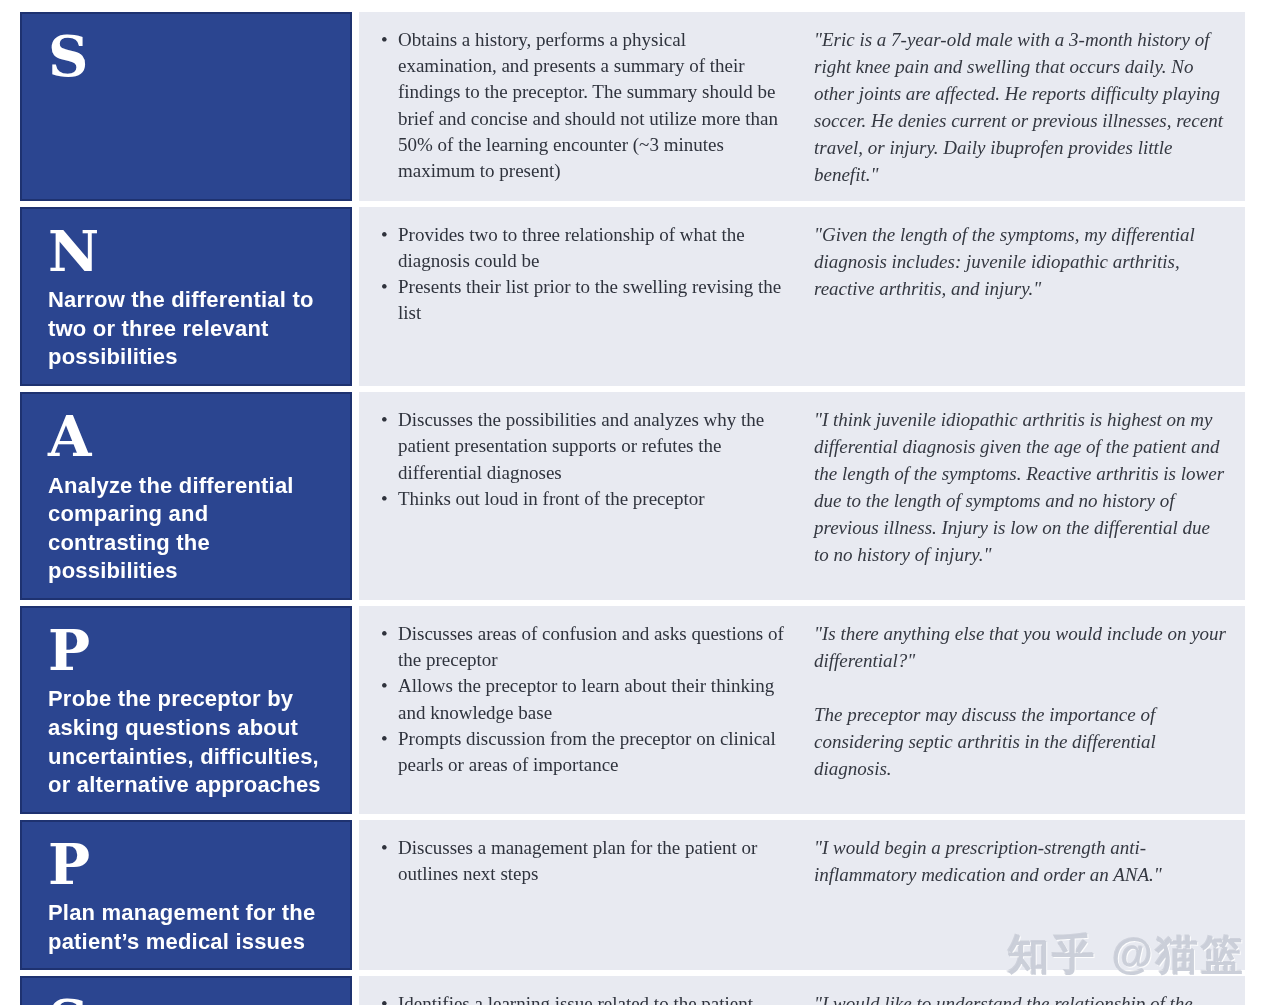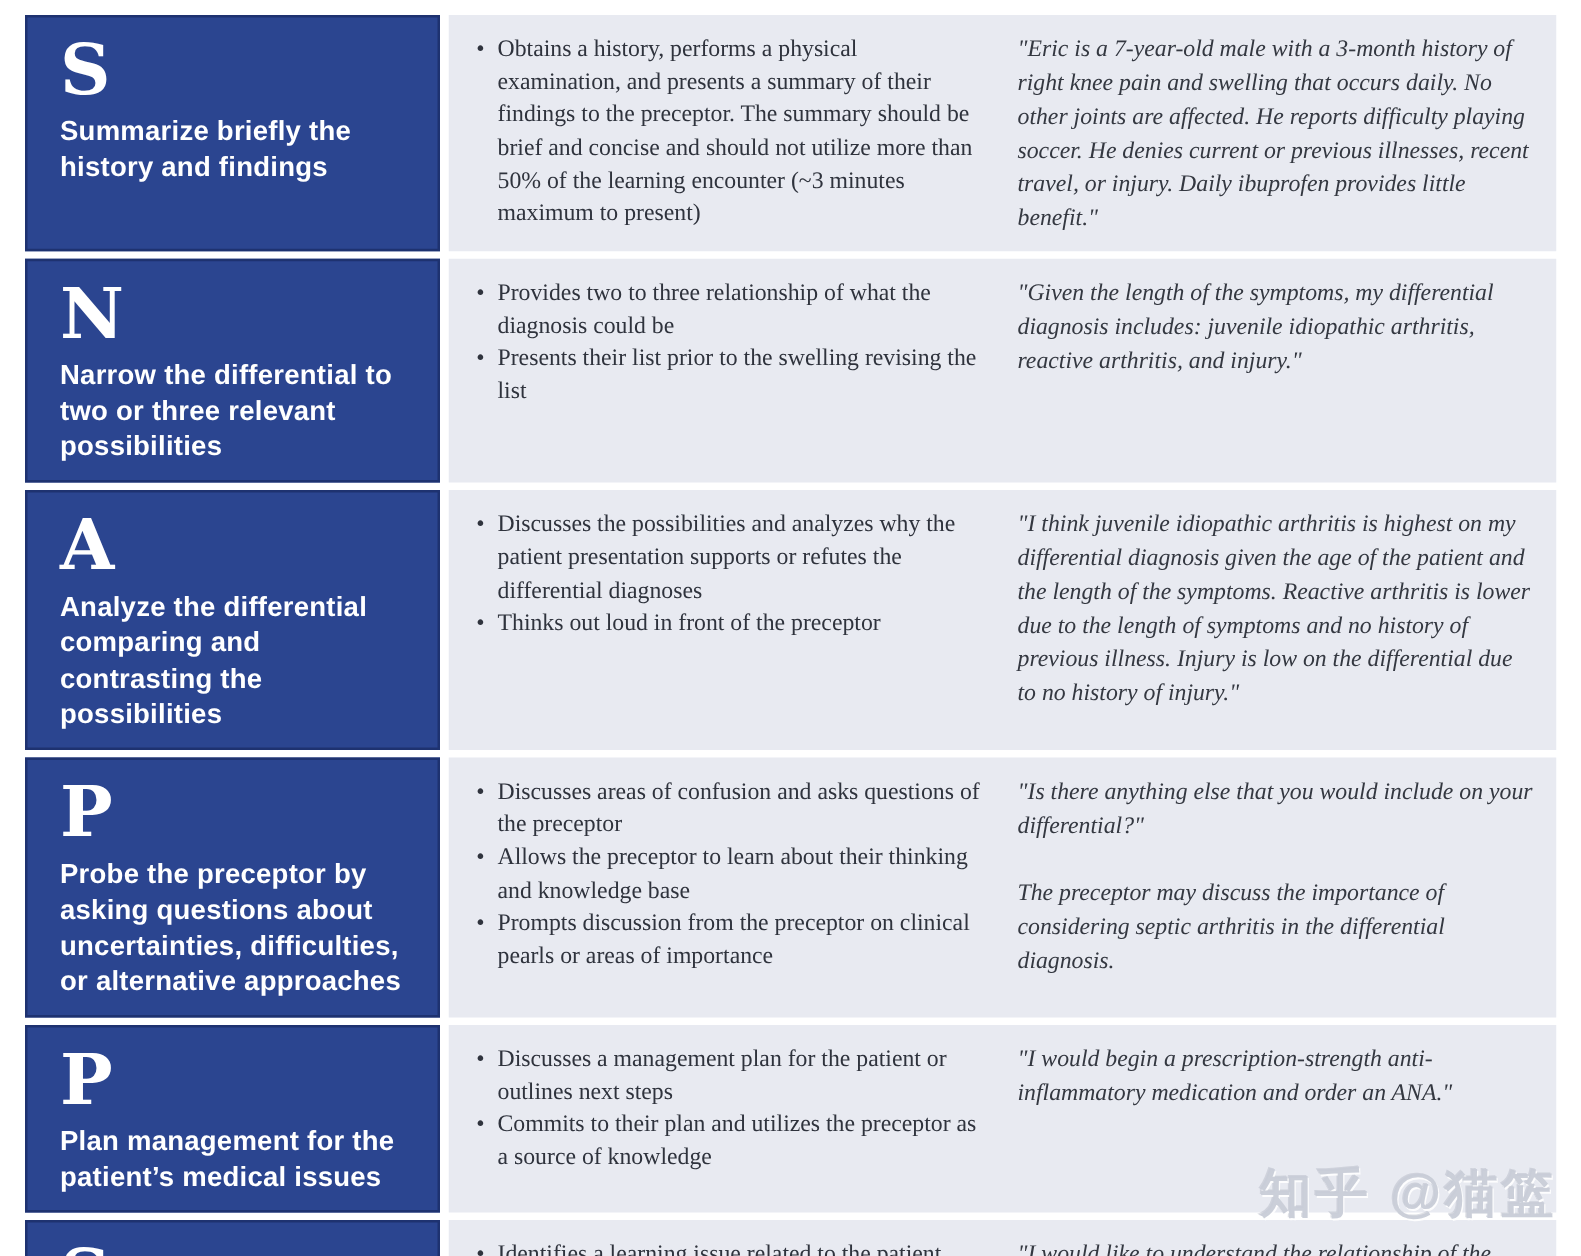--- a/index.html
+++ b/index.html
@@ -60,21 +60,20 @@
     pointer-events:none;
   }
 </style>
 </head>
 <body>
 
 <div class="table">
     <div class="row">
       <div class="key-cell">
         <span class="letter">S</span>
-        <div class="key-label">Summarize briefly the history and findings</div>
       </div>
       <div class="content-cell">
         <ul class="bullets">
           <li>Obtains a history, performs a physical examination, and presents a summary of their findings to the preceptor. The summary should be brief and concise and should not utilize more than 50% of the learning encounter (~3 minutes maximum to present)</li>
         </ul>
         <div class="quotes">
           <p>"Eric is a 7-year-old male with a 3-month history of right knee pain and swelling that occurs daily. No other joints are affected. He reports difficulty playing soccer. He denies current or previous illnesses, recent travel, or injury. Daily ibuprofen provides little benefit."</p>
         </div>
       </div>
     </div>
@@ -126,21 +125,20 @@
       </div>
     </div>
     <div class="row">
       <div class="key-cell">
         <span class="letter">P</span>
         <div class="key-label">Plan management for the patient’s medical issues</div>
       </div>
       <div class="content-cell">
         <ul class="bullets">
           <li>Discusses a management plan for the patient or outlines next steps</li>
-          <li>Commits to their plan and utilizes the preceptor as a source of knowledge</li>
         </ul>
         <div class="quotes">
           <p>"I would begin a prescription-strength anti-inflammatory medication and order an ANA."</p>
         </div>
       </div>
     </div>
     <div class="row">
       <div class="key-cell">
         <span class="letter">S</span>
       </div>

